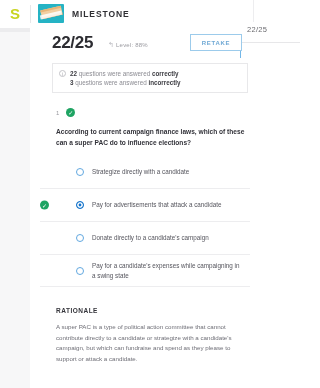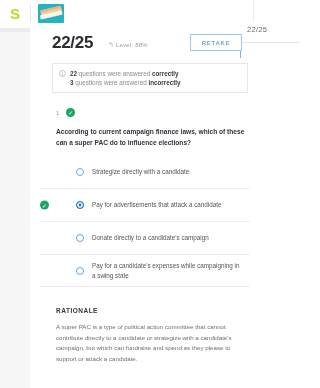--- a/index.html
+++ b/index.html
@@ -169,20 +169,21 @@
 
   <div class="topbar">
     <div class="brand-mark">
       <span class="brand-s">S</span>
     </div>
     <div class="topbar-div"></div>
     <div class="course-icon">
       <div class="sheet"></div>
       <div class="sheet2"></div>
     </div>
+    <div class="milestone-title">MILESTONE</div>
   </div>
 
   <div class="right-col">
     <div class="right-col-vline"></div>
     <div class="right-score">22/25</div>
     <div class="right-col-hline"></div>
     <div class="right-col-tick"></div>
   </div>
 
   <div class="score-row">

